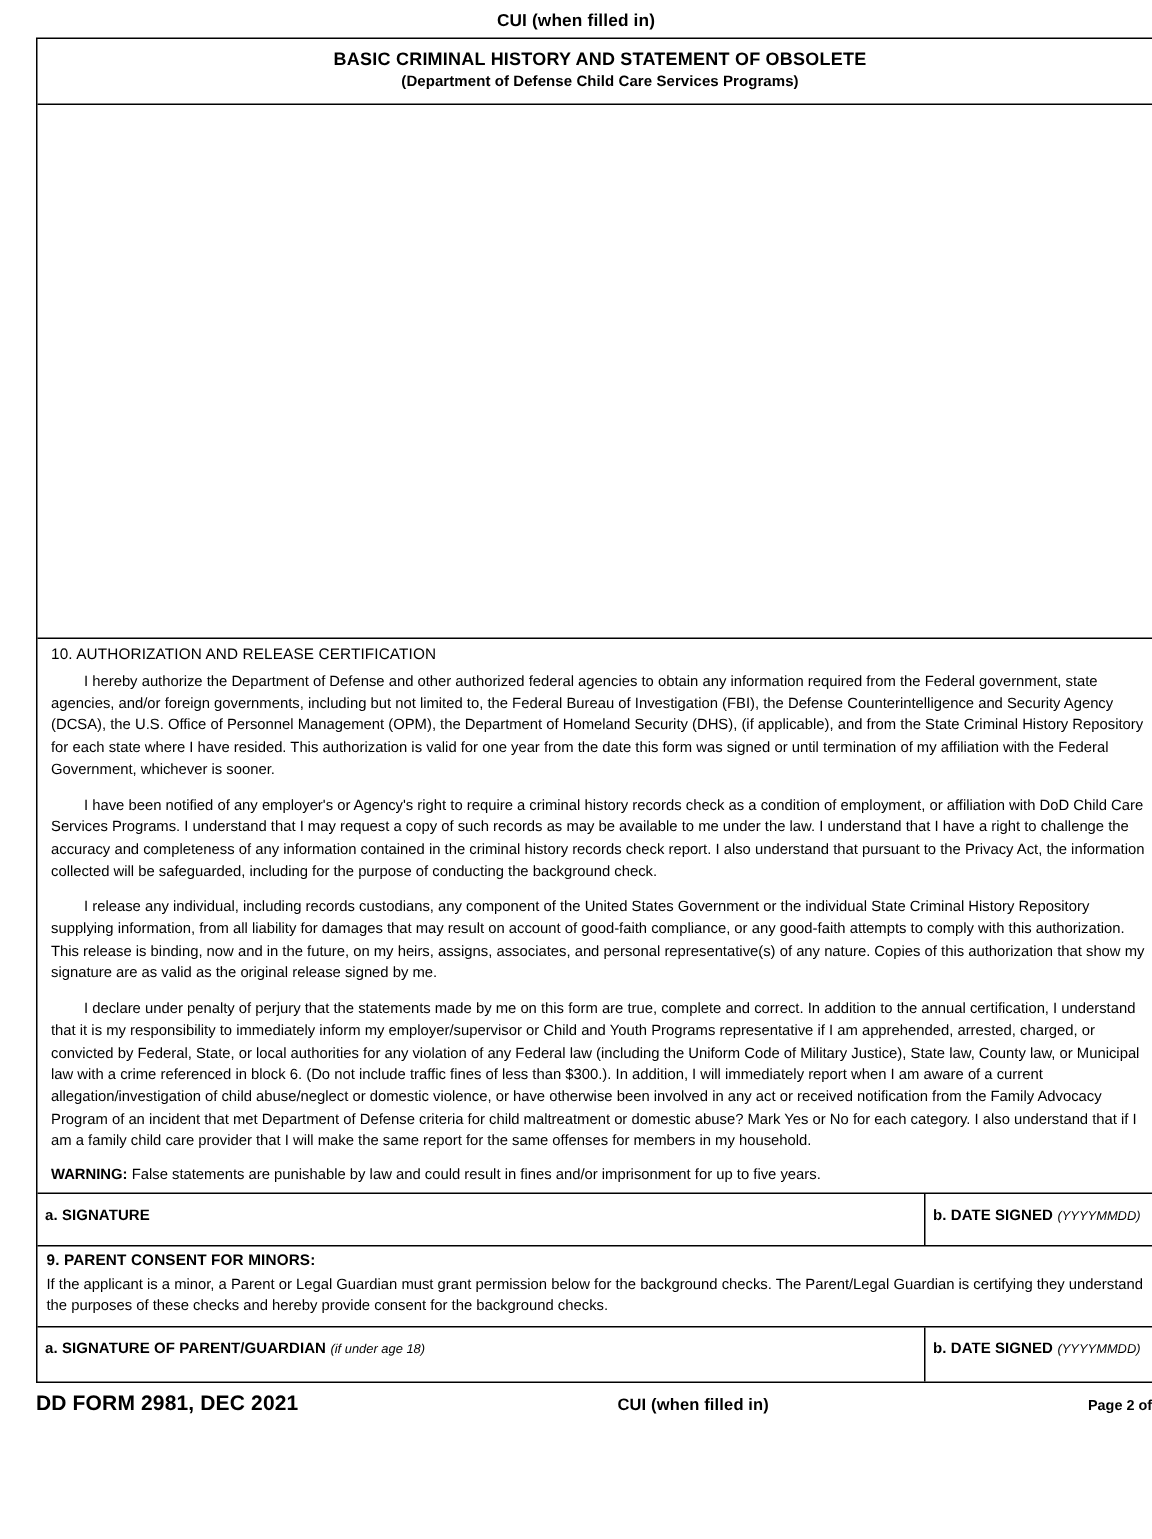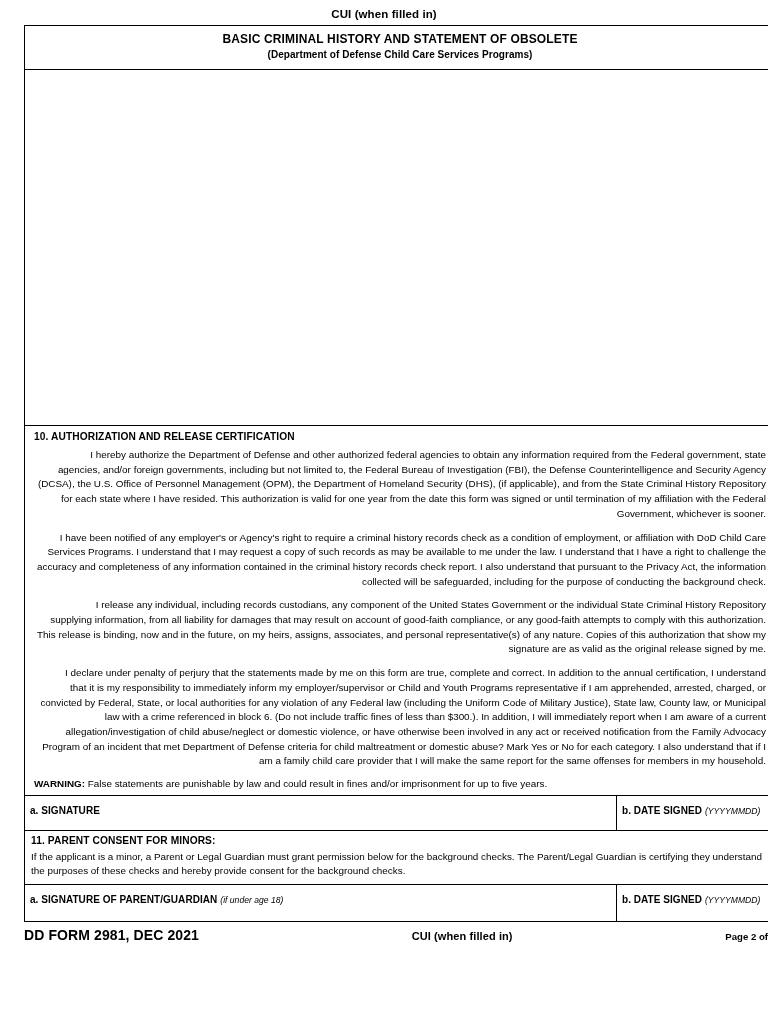--- a/index.html
+++ b/index.html
@@ -78,28 +78,28 @@
     width: 100%;
     height: 330px;
   }
   
   .auth-block {
     padding: 5px 9px 4px 9px;
     border-bottom: 1.3px solid #000;
   }
   .auth-heading {
     font-size: 10.2px;
-    font-weight: bold;
+    font-weight: normal;
     letter-spacing: 0.1px;
     margin-bottom: 6px;
   }
   .auth-para {
     font-size: 9.9px;
     line-height: 14.7px;
-    text-align: right;
+    text-align: left;
     margin: 0 0 9px 0;
     text-indent: 22px;
   }
   .auth-para:last-of-type {
     margin-bottom: 8px;
   }
   .warning-line {
     font-size: 9.9px;
     line-height: 14px;
     margin-top: 2px;
@@ -224,21 +224,21 @@
     <div class="sig-row">
       <div class="sig-left">
         <span class="fld-label">a.  SIGNATURE</span>
       </div>
       <div class="sig-right">
         <span class="fld-label">b.  DATE SIGNED</span><span class="fld-hint">(YYYYMMDD)</span>
       </div>
     </div>
 
     <div class="consent-block">
-      <div class="consent-heading">11.  PARENT CONSENT FOR MINORS:</div>
+      <div class="consent-heading">9.  PARENT CONSENT FOR MINORS:</div>
       <p class="consent-text">If the applicant is a minor, a Parent or Legal Guardian must grant permission below for the background checks. The Parent/Legal Guardian is certifying they understand the purposes of these checks and hereby provide consent for the background checks.</p>
     </div>
 
     <div class="sig-row sig-row-last">
       <div class="sig-left">
         <span class="fld-label">a.  SIGNATURE OF PARENT/GUARDIAN</span><span class="fld-hint">(if under age 18)</span>
       </div>
       <div class="sig-right">
         <span class="fld-label">b.  DATE SIGNED</span><span class="fld-hint">(YYYYMMDD)</span>
       </div>

